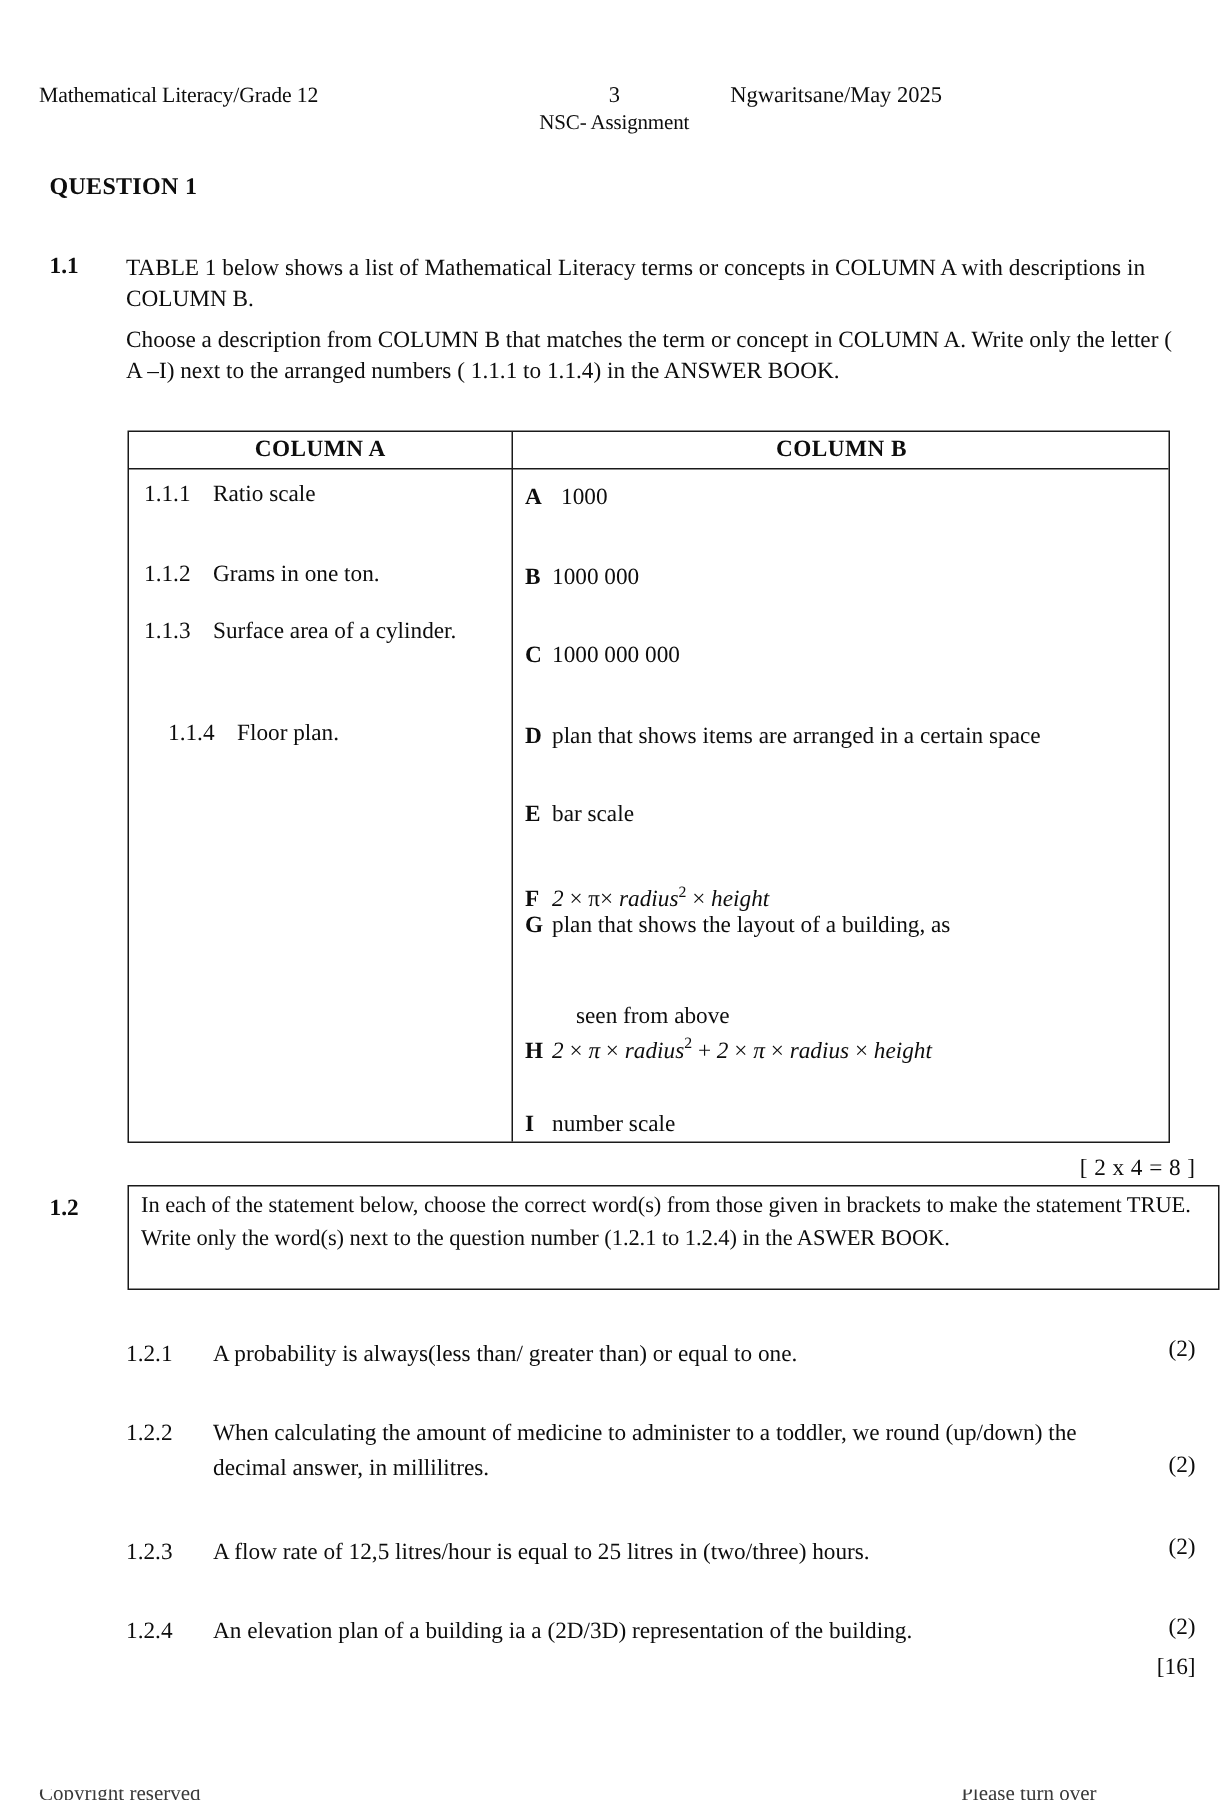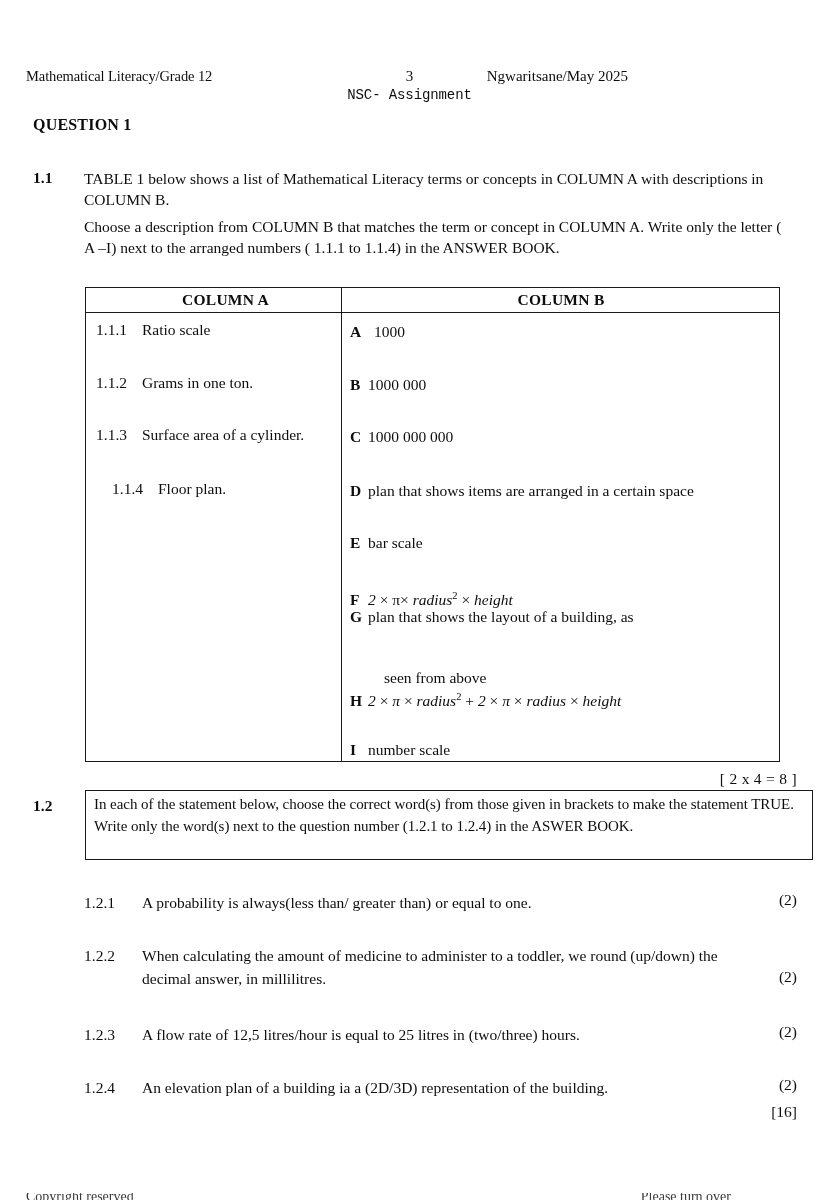--- a/index.html
+++ b/index.html
@@ -19,21 +19,21 @@
   .page {
     position: absolute;
     inset: 0;
     width: 819px;
     height: 1200px;
   }
 
   
   .hdr {
     position: absolute;
-    top: 68px;
+    top: 56px;
     left: 0;
     width: 716px;
     height: 44px;
   }
   .hdr-left {
     position: absolute;
     left: 26px;
     top: 0;
     font-size: 14.5px;
     letter-spacing: -0.1px;
@@ -48,21 +48,20 @@
     font-size: 15px;
   }
   .hdr-center-sub {
     position: absolute;
     left: 0;
     top: 19px;
     width: 819px;
     text-align: center;
     font-size: 14px;
     letter-spacing: -0.1px;
-    font-family: Liberation Mono, monospace;
   }
   .hdr-right {
     position: absolute;
     right: 88px;
     top: 0;
     font-size: 15px;
     white-space: nowrap;
   }
 
   
@@ -128,21 +127,21 @@
     border-left: 1.4px solid #1a1a1a;
   }
   .th {
     position: absolute;
     top: 3px;
     font-size: 15.5px;
     font-weight: bold;
     text-align: center;
     letter-spacing: 0.3px;
   }
-  .th-a { left: 12px; width: 255px; }
+  .th-a { left: 0; width: 255px; }
   .th-b { left: 255px; width: 440px; }
 
   .cellA {
     position: absolute;
     font-size: 15.5px;
     white-space: nowrap;
   }
   .cellA .cn { display: inline-block; width: 46px; }
 
   .cellB {
@@ -280,21 +279,21 @@
 
     <div class="th th-a">COLUMN A</div>
     <div class="th th-b">COLUMN B</div>
 
     <div class="cellA" style="left:10px; top:33px;">
       <span class="cn">1.1.1</span><span>Ratio scale</span>
     </div>
     <div class="cellA" style="left:10px; top:86px;">
       <span class="cn">1.1.2</span><span>Grams in one ton.</span>
     </div>
-    <div class="cellA" style="left:10px; top:138px;">
+    <div class="cellA" style="left:10px; top:124px;">
       <span class="cn">1.1.3</span><span>Surface area of a cylinder.</span>
     </div>
     <div class="cellA" style="left:26px; top:192px;">
       <span class="cn">1.1.4</span><span>Floor plan.</span>
     </div>
 
     <div class="cellB" style="top:33px;">
       <span class="bl bl-w1">A</span><span>1000</span>
     </div>
     <div class="cellB" style="top:86px;">

